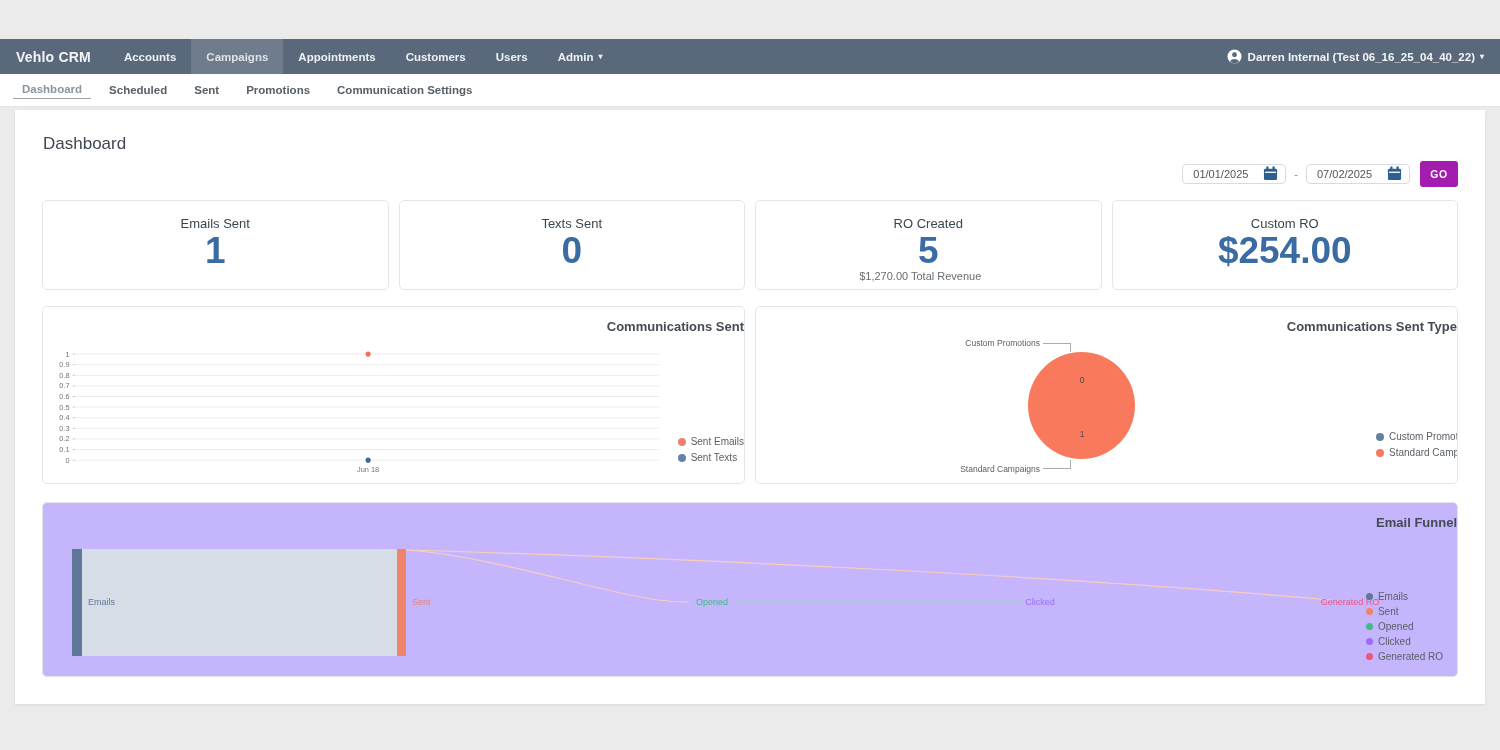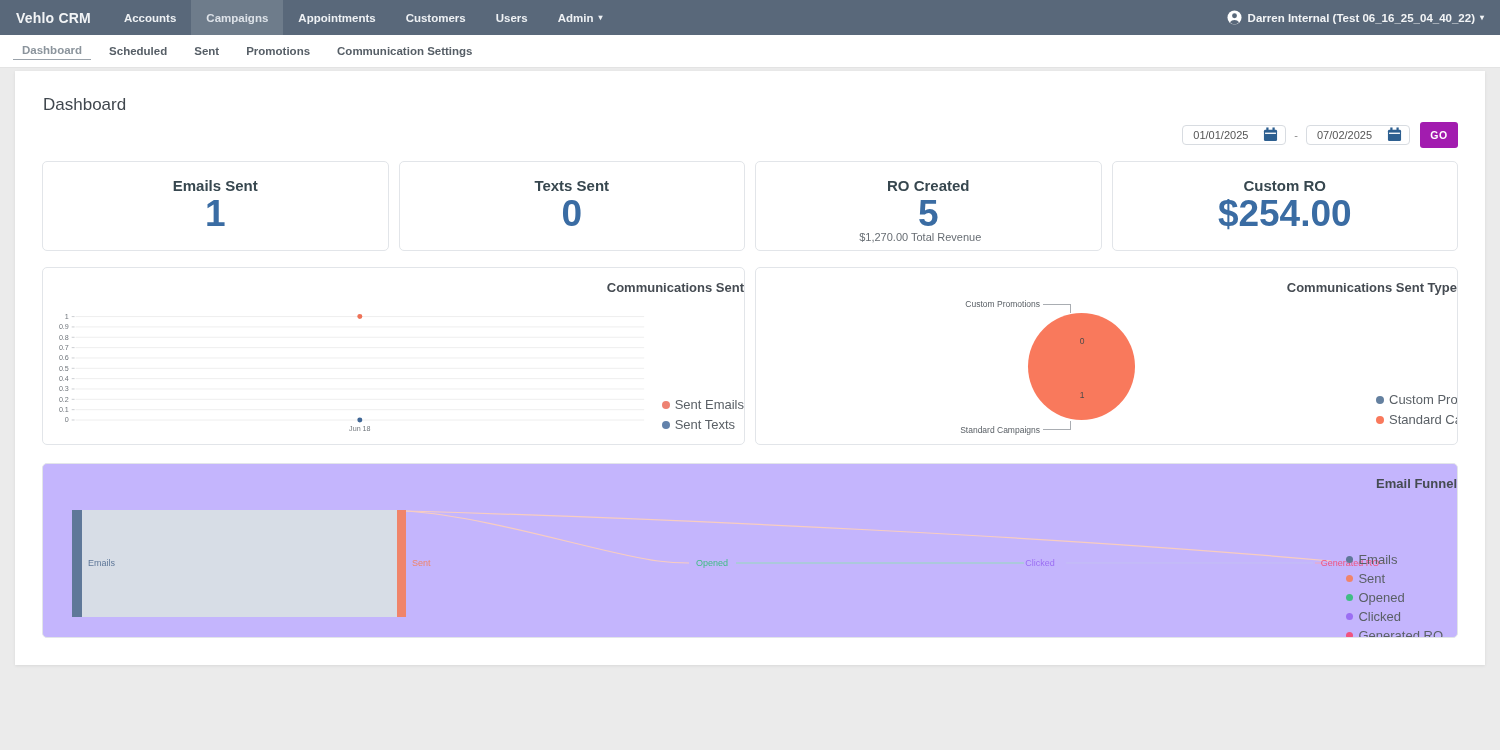--- a/index.html
+++ b/index.html
@@ -28,31 +28,31 @@
   
   .date-row { display:flex; justify-content:flex-end; align-items:center; margin-top:6px; height:27px; }
   .date-input { display:flex; align-items:center; background:#fff; border:1px solid #d8dce1; border-radius:4px; height:20px; width:104px; padding:0 7px 0 10px; }
   .date-input input { border:none; outline:none; width:64px; font-size:11px; color:#555; font-family:"Liberation Sans",sans-serif; background:transparent; }
   .cal-btn { margin-left:auto; display:flex; align-items:center; cursor:pointer; }
   .date-sep { margin:0 8px; color:#888; font-size:11px; }
   .go-btn { margin-left:10px; width:38px; height:26px; border:none; border-radius:3px; background:#b3c4d8; color:#fff; font-size:10.5px; font-weight:700; letter-spacing:.5px; cursor:pointer; font-family:"Liberation Sans",sans-serif; }
   
   .stats-row { display:flex; gap:10px; margin-top:13px; }
   .stat-card { flex:1; height:90px; background:#fff; border:1px solid #e2e5e9; border-radius:5px; text-align:center; position:relative; padding-top:15px; }
-  .stat-title { font-size:15px; font-weight:700; color:#37474f; }
+  .stat-title { font-size:13px; font-weight:400; color:#37474f; }
   .stat-value { font-size:37px; font-weight:700; color:#3a6ca3; line-height:1.05; margin-top:1px; }
   .stat-sub { position:absolute; bottom:7px; left:0; right:16px; font-size:11px; color:#676d73; }
   
   .charts-row { display:flex; gap:10px; margin-top:16px; }
   .chart-card { flex:1; height:178px; background:#fff; border:1px solid #e2e5e9; border-radius:5px; position:relative; overflow:hidden; }
   .chart-title { text-align:right; font-size:13px; font-weight:700; color:#454b52; margin-top:12px; }
   .chart-body { display:flex; margin-top:10px; }
   .chart-body svg { display:block; }
   svg .tick { font-size:7.5px; fill:#70767c; font-family:"Liberation Sans",sans-serif; }
-  .legend { font-size:13px; color:#5a6066;text-align:right; }
+  .legend { font-size:10px; color:#5a6066;text-align:right; }
   .legend-item { display:flex; align-items:center; white-space:nowrap; }
   .legend-dot { width:8px; height:8px; border-radius:50%; margin-right:5px; flex:0 0 auto; }
   .comm-legend { display:flex; flex-direction:column; gap:5px; margin-top:92px; margin-left:6px; }
   
   .pie-area { position:absolute; inset:28px 0 0 0; }
   .pie-circle { position:absolute; left:272px; top:17px; width:107px; height:107px; border-radius:50%; }
   .pie-val { position:absolute; width:24px; text-align:center; font-size:8.5px; color:#4a4a4a; }
   .pie-label { position:absolute; width:164px; font-size:8.5px; color:#5a6066; text-align:right; }
   .pie-elbow-top { position:absolute; left:287px; top:8px; width:28px; height:9px; border-top:1px solid #a9adb2; border-right:1px solid #a9adb2; }
   .pie-elbow-bot { position:absolute; left:287px; top:125px; width:28px; height:9px; border-bottom:1px solid #a9adb2; border-right:1px solid #a9adb2; }
@@ -60,21 +60,21 @@
   
   .funnel-card { margin-top:18px; height:175px; background:#c4b5fd; border:1px solid #e2e5e9; border-radius:5px; position:relative; overflow:hidden; }
   .funnel-svg { position:absolute; left:0; top:35px; width:100%; height:140px; }
   .funnel-svg text { font-size:9px; font-family:"Liberation Sans",sans-serif; }
   .funnel-legend { position:absolute; right:14px; top:88px; display:flex; flex-direction:column; gap:4px; }
   .funnel-legend .legend-dot { width:7px; height:7px; }
 </style>
 </head>
 <body>
 
-<div class="topnav" style="background: rgb(89, 104, 122);">
+<div class="topnav" style="background: rgb(89, 104, 122); margin-top: 39px;">
   <div class="brand">Vehlo CRM</div>
   <div class="topnav-items">
     <div class="topnav-item">
         <span>Accounts</span>
       </div>
     <div class="topnav-item active" style="background: rgb(110, 124, 139);">
         <span>Campaigns</span>
       </div>
     <div class="topnav-item">
         <span>Appointments</span>

